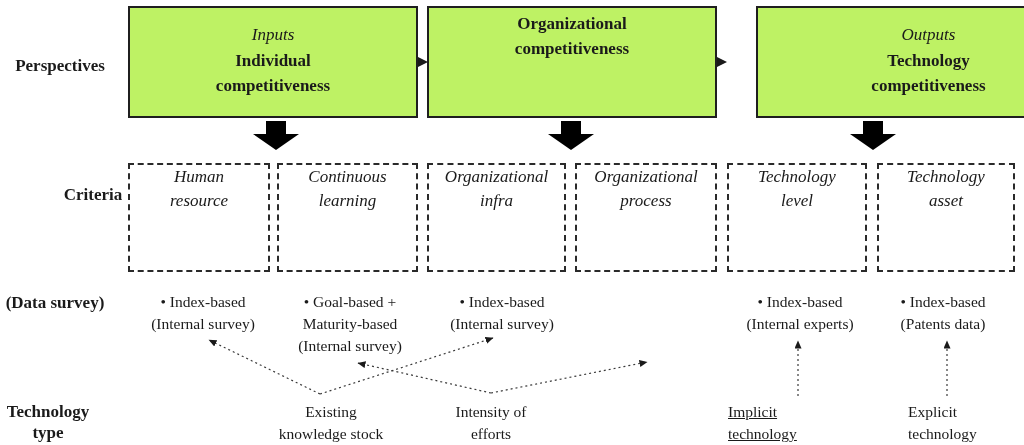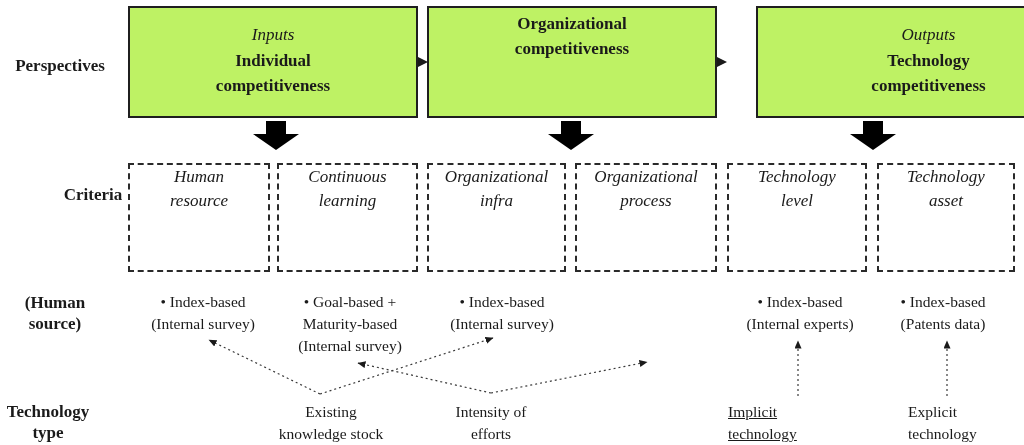--- a/index.html
+++ b/index.html
@@ -56,21 +56,21 @@
     <line x1="491" y1="393" x2="647" y2="362" stroke="#3a3a3a" stroke-width="1.2" stroke-dasharray="2 3" marker-end="url(#ah)"></line>
     <line x1="798" y1="396" x2="798" y2="341" stroke="#3a3a3a" stroke-width="1.2" stroke-dasharray="2 3" marker-end="url(#ah)"></line>
     <line x1="947" y1="396" x2="947" y2="341" stroke="#3a3a3a" stroke-width="1.2" stroke-dasharray="2 3" marker-end="url(#ah)"></line>
   </svg>
 
   <div class="abs rowlabel" style="left:2px;top:55px;width:116px;">Perspectives</div>
 
   <div class="abs rowlabel" style="left:38px;top:184px;width:110px;">Criteria</div>
 
   <div class="abs rowlabel" style="left:0px;top:292px;width:110px;">
-    <div>(Human source)</div>
+    <div>(Data survey)</div>
   </div>
 
   <div class="abs rowlabel" style="left:0px;top:401px;width:96px;">
     <div>Technology</div>
     <div>type</div>
   </div>
 
   <div class="pbox" style="left:128px;width:290px;">
     <div class="ptag">Inputs</div>
     <div class="ptitle">

